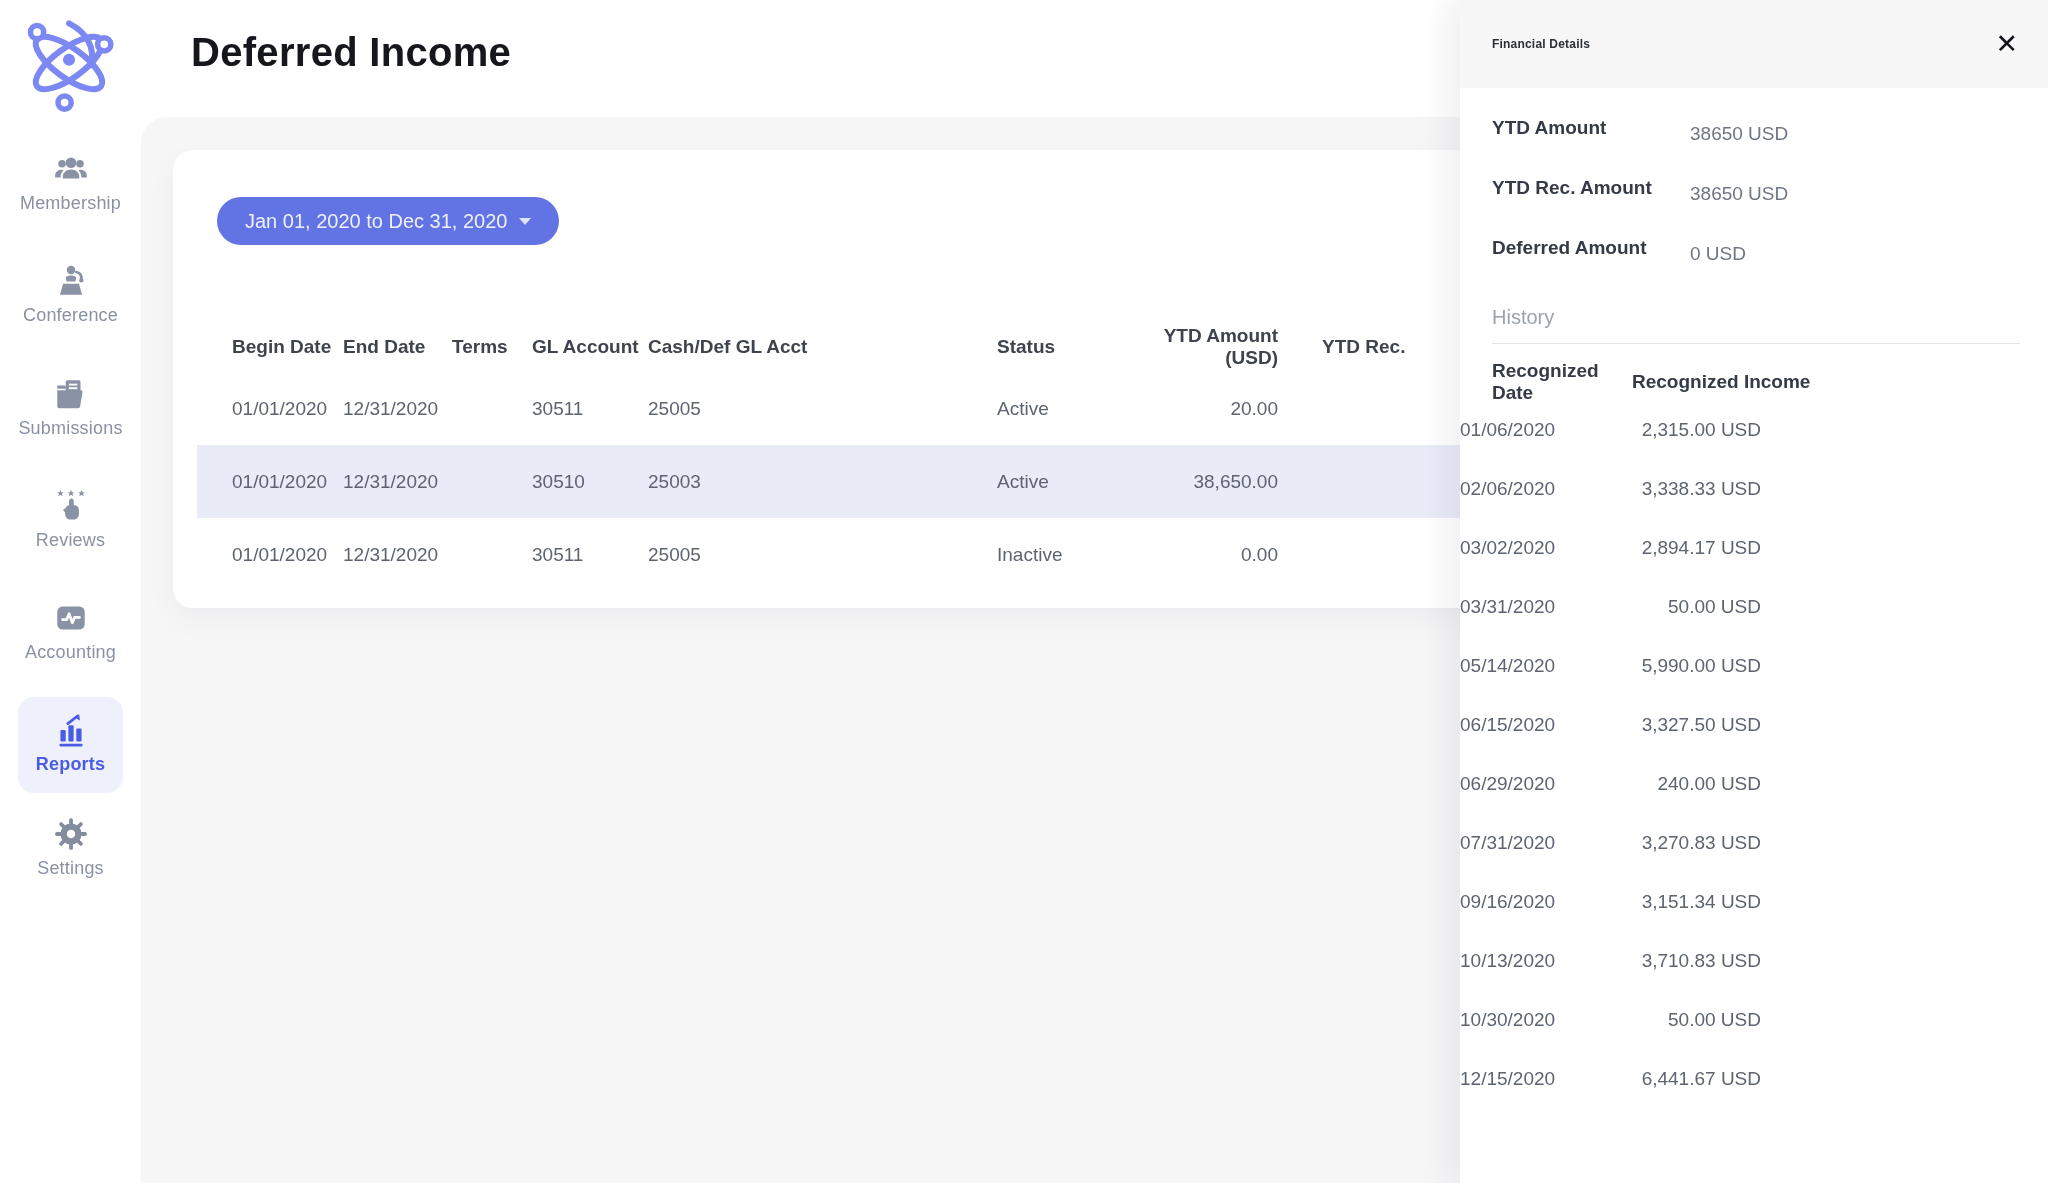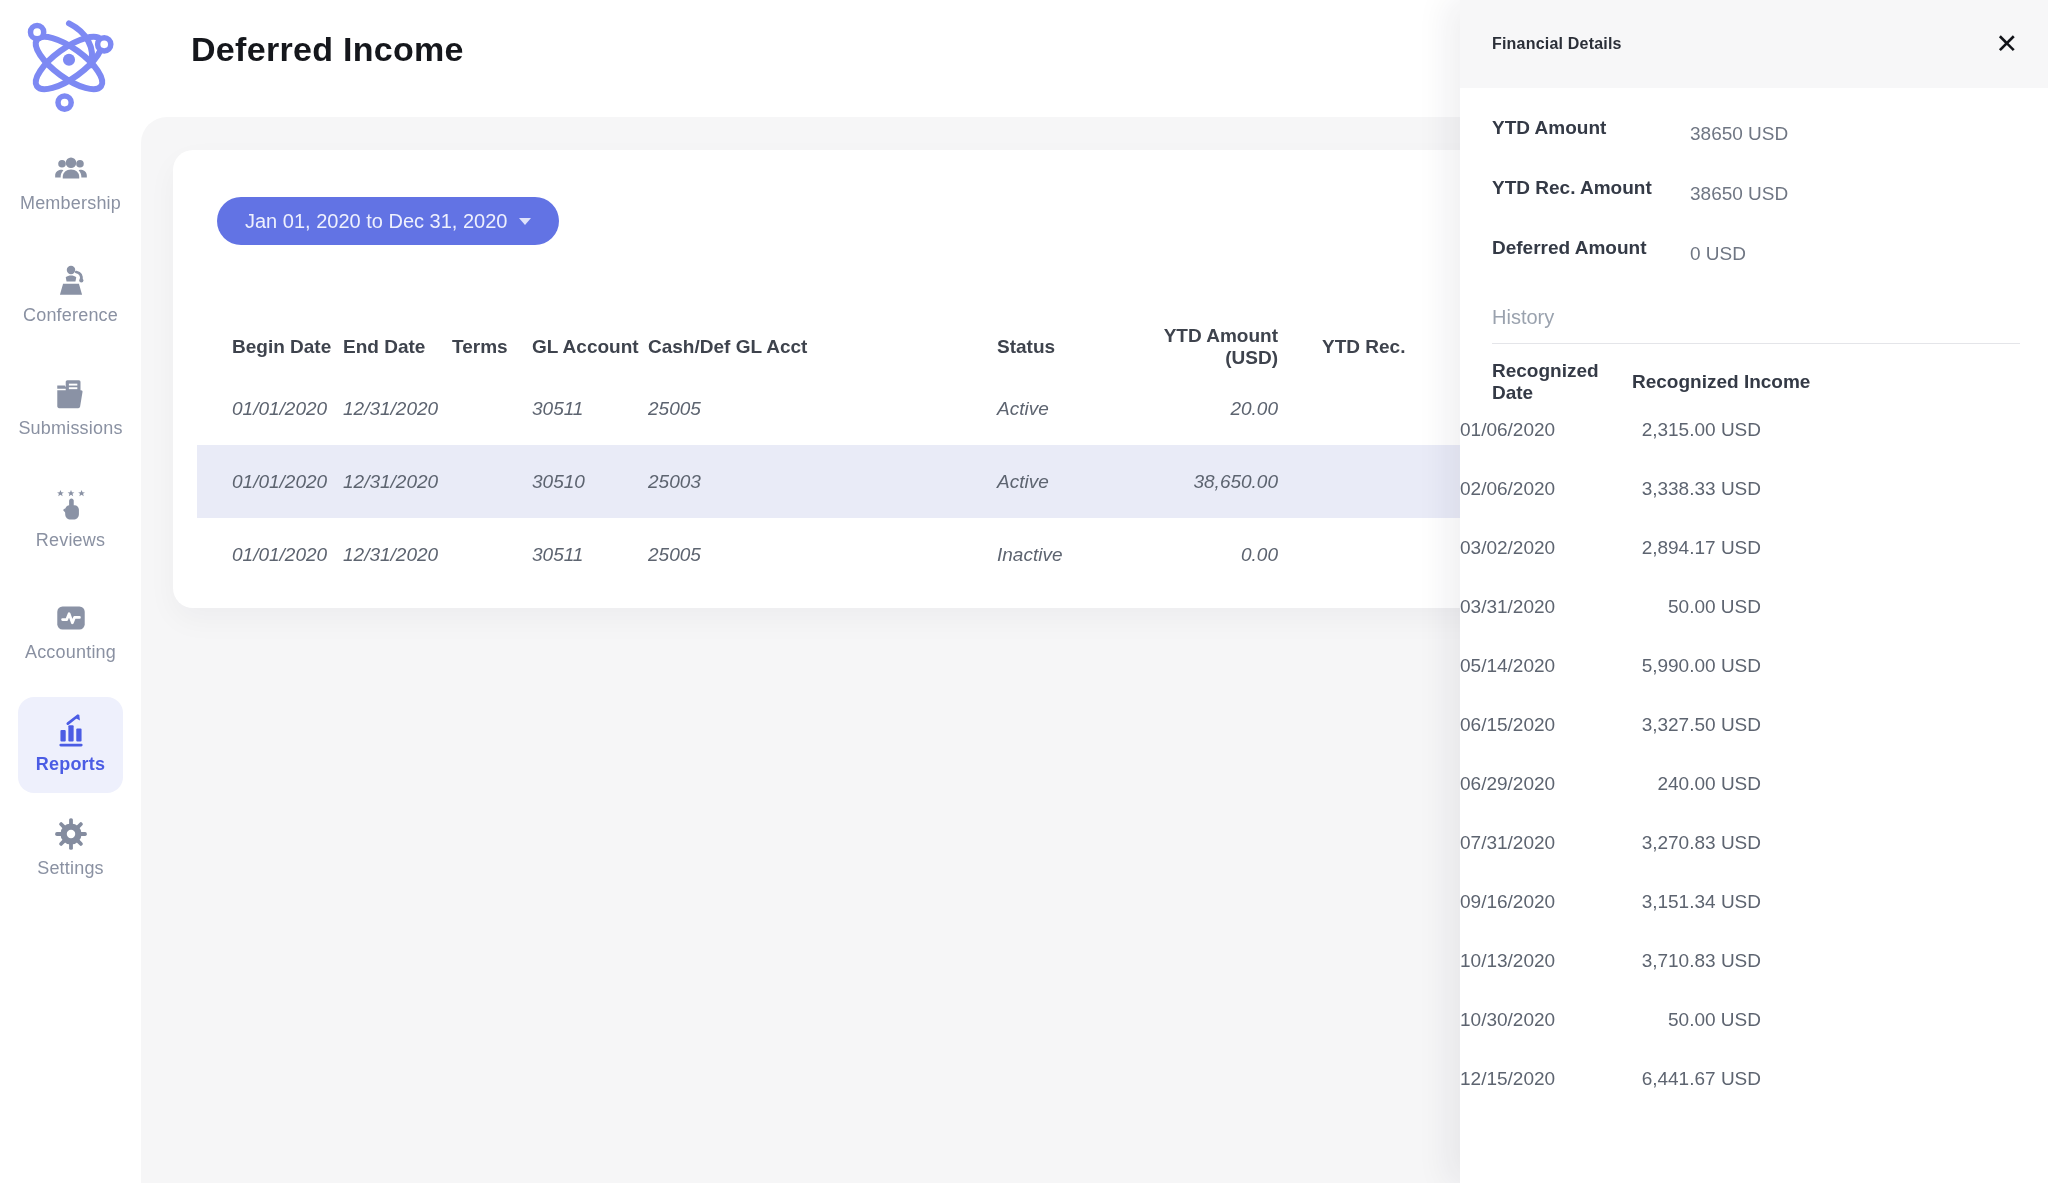--- a/index.html
+++ b/index.html
@@ -11,44 +11,44 @@
   .sidebar { position:absolute; left:0; top:0; width:141px; height:100%; background:#ffffff; z-index:5; }
   .logo { position:absolute; left:14px; top:8px; width:110px; height:110px; }
   .nav-item { position:absolute; left:0; width:141px; text-align:center; cursor:pointer; }
   .nav-item .nicon { display:block; margin:0 auto; width:38px; height:38px; }
   .nav-item .nlabel { display:block; margin-top:5px; font-size:18px; color:#8a91a2; letter-spacing:.2px; }
   .nav-item.active-pill { left:18px; width:105px; height:96px; background:#eef0fc; border-radius:16px; padding-top:14px; }
   .nav-item.active-pill .nlabel { color:#4b5ce4; font-weight:700; }
 
   
   .content-bg { position:absolute; left:141px; top:117px; right:0; bottom:0; background:#f6f6f7; border-top-left-radius:26px; }
-  .page-title { position:absolute; left:191px; top:30px; font-size:34px; font-weight:700; color:#15171c; letter-spacing:.3px; }
+  .page-title { position:absolute; left:191px; top:30px; font-size:40px; font-weight:700; color:#15171c; letter-spacing:.3px; }
 
   .card { position:absolute; left:173px; top:150px; width:1600px; height:458px; background:#ffffff;
           border-radius:20px; box-shadow:0 12px 30px rgba(30,34,60,.04); }
   .date-btn { position:absolute; left:44px; top:47px; height:48px; padding:0 28px; border:none; cursor:pointer;
               background:#6273e4; color:#eef0fd; font-size:20px; border-radius:24px;
               font-family:inherit; display:flex; align-items:center; gap:12px; }
   .caret { width:0; height:0; border-left:6px solid transparent; border-right:6px solid transparent;
            border-top:7px solid #dfe3fb; display:inline-block; }
 
   .gl-table { position:absolute; left:24px; right:0; top:140px; }
   .trow { display:grid; grid-template-columns:111px 109px 80px 116px 349px 110px 171px 1fr;
           padding-left:35px; align-items:center; }
   .trow.head { height:50px; font-size:19px; font-weight:700; color:#3e434d;margin-top:32px; }
-  .trow.data { height:73px; font-size:19px; color:#5d6470; cursor:pointer;font-style:italic; }
+  .trow.data { height:73px; font-size:19px; color:#5d6470; cursor:pointer; }
   .trow.data.hl { background:#e9ebf7; }
   .cell.ytd { text-align:right; }
   .cell.ytdrec { padding-left:44px; white-space:nowrap; overflow:hidden; }
 
   
   .panel { position:absolute; right:0; top:0; width:588px; height:100%; background:#ffffff; z-index:20;
            box-shadow:-12px 0 32px rgba(30,34,60,.07); }
   .panel-header { height:88px; background:#f7f7f8; display:flex; align-items:center; padding:0 26px 0 32px; }
-  .panel-title { font-size:16px; font-weight:700; color:#2b2f38; letter-spacing:.2px; }
+  .panel-title { font-size:12px; font-weight:700; color:#2b2f38; letter-spacing:.2px; }
   .panel-close { margin-left:auto; background:none; border:none; cursor:pointer; font-size:27px;
                  font-weight:700; color:#111318; line-height:1; padding:4px; font-family:inherit; }
   .summary { padding:10px 28px 0 32px; }
   .srow { display:grid; grid-template-columns:198px 1fr; align-items:center; height:60px; }
   .srow .slabel { font-size:19px; font-weight:700; color:#343a46; }
   .srow .svalue { font-size:19px; color:#6f7683;margin-top:12px; }
   .history-label { margin:28px 28px 12px 32px; font-size:20px; color:#9aa2ae;
                    border-bottom:1px solid #e4e5e9; padding-bottom:14px; }
   .hist-head { display:grid; grid-template-columns:140px 161px; padding-left:32px; margin-top:16px;
                height:40px; align-items:center; font-size:19px; font-weight:700; color:#343a46; }

